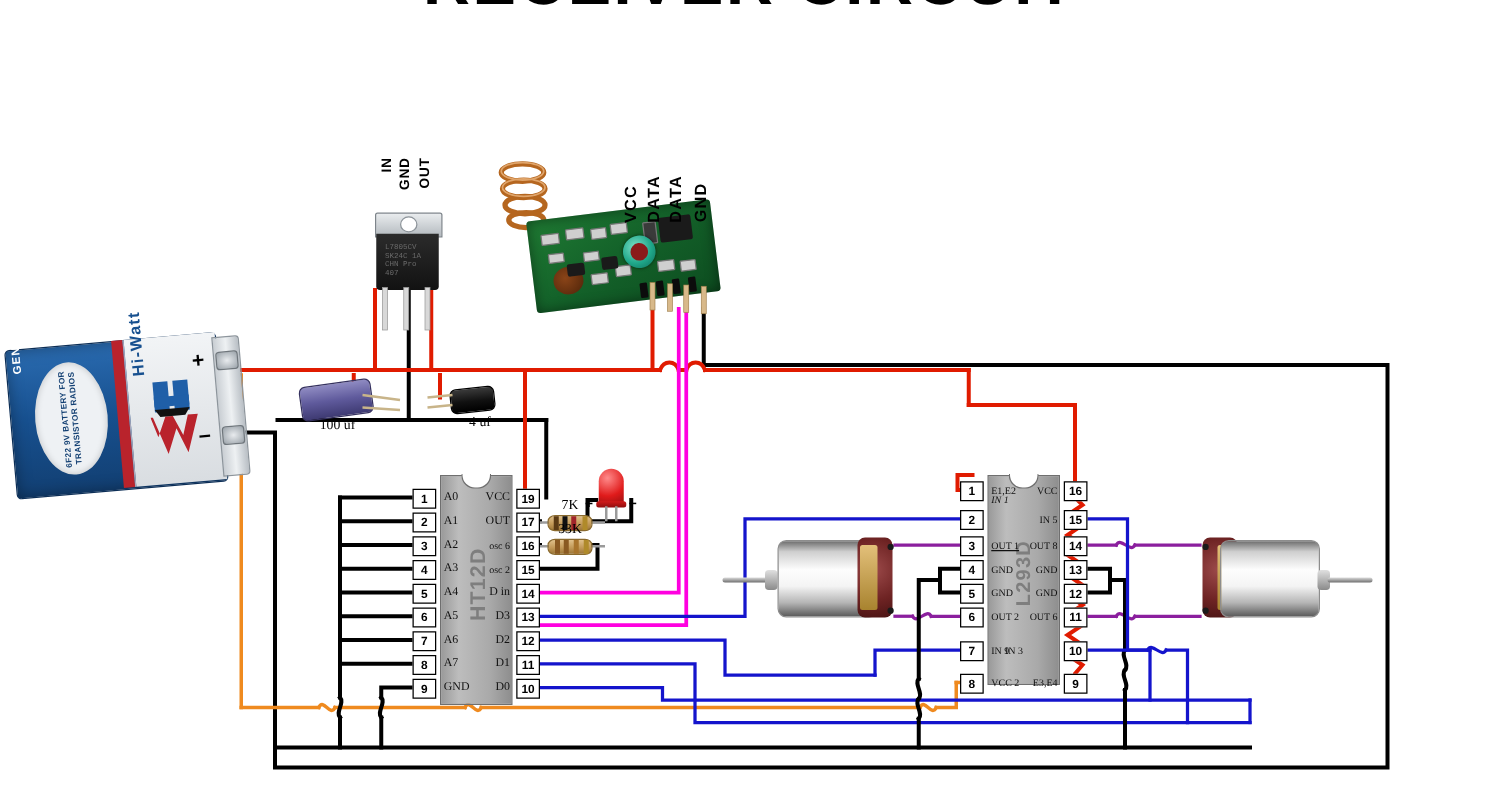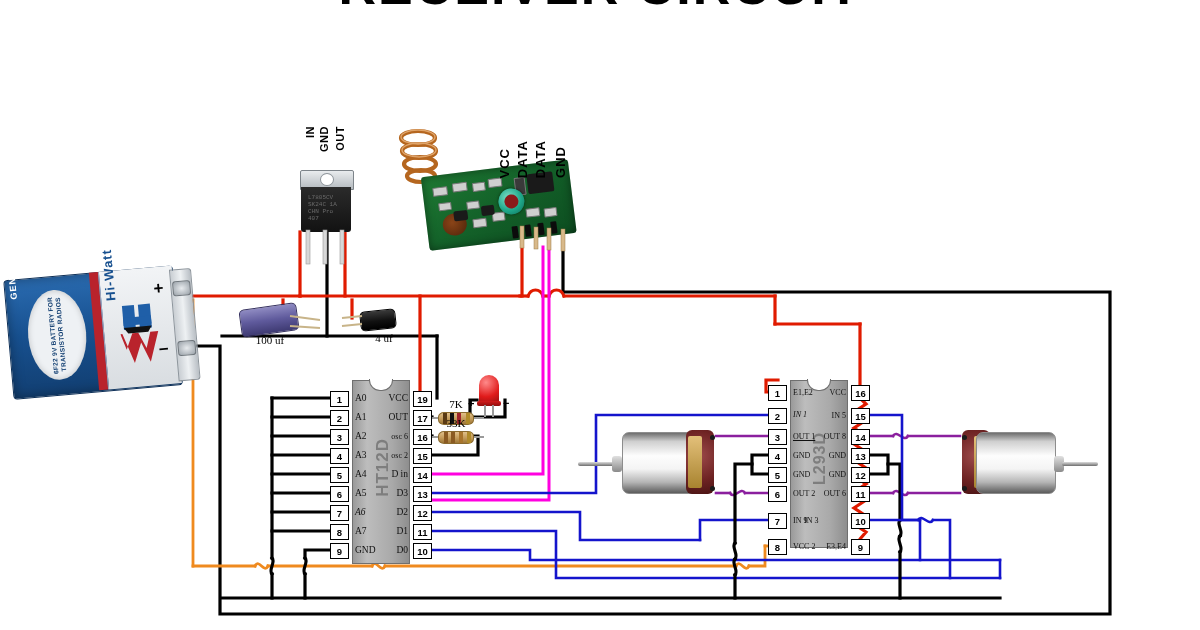--- a/index.html
+++ b/index.html
@@ -443,21 +443,21 @@
     <div class="pinname" style="left:15px;top:32px;">A1</div>
     <div class="pinbox" style="left:-10px;top:49px;">3</div>
     <div class="pinname" style="left:15px;top:51px;">A2</div>
     <div class="pinbox" style="left:-10px;top:68px;">4</div>
     <div class="pinname" style="left:15px;top:70px;">A3</div>
     <div class="pinbox" style="left:-10px;top:87px;">5</div>
     <div class="pinname" style="left:15px;top:89px;">A4</div>
     <div class="pinbox" style="left:-10px;top:106px;">6</div>
     <div class="pinname" style="left:15px;top:108px;">A5</div>
     <div class="pinbox" style="left:-10px;top:125px;">7</div>
-    <div class="pinname" style="left:15px;top:127px;font-style:italic;">A6</div>
+    <div class="pinname" style="left:15px;top:127px;">A6</div>
     <div class="pinbox" style="left:-10px;top:144px;">8</div>
     <div class="pinname" style="left:15px;top:146px;">A7</div>
     <div class="pinbox" style="left:-10px;top:163px;">9</div>
     <div class="pinname" style="left:15px;top:165px;">GND</div>
 
     <div class="pinbox" style="left:73px;top:11px;">19</div>
     <div class="pinname r" style="left:28px;top:13px;width:40px;text-align:right;">VCC</div>
     <div class="pinbox" style="left:73px;top:30px;">17</div>
     <div class="pinname r" style="left:28px;top:32px;width:40px;text-align:right;">OUT</div>
     <div class="pinbox" style="left:73px;top:49px;">16</div>
@@ -477,21 +477,21 @@
   </div>
 
   <div class="dip" style="left:778px;top:380px;width:80px;height:166px;">
     <div class="pkg" style="left:12px;top:0;width:56px;height:166px;"></div>
     <div class="notch" style="left:29px;top:-1px;"></div>
     <div class="chipname" style="left:33px;top:52px;font-size:16px;">L293D</div>
 
     <div class="pinbox" style="left:-10px;top:5px;">1</div>
     <div class="pinname" style="left:15px;top:8px;font-size:8px;">E1,E2</div>
     <div class="pinbox" style="left:-10px;top:28px;">2</div>
-    <div class="pinname" style="left:15px;top:30px;font-size:8px;font-style:italic;">IN 1</div>
+    <div class="pinname" style="left:15px;top:15px;font-size:8px;font-style:italic;">IN 1</div>
     <div class="pinbox" style="left:-10px;top:49px;">3</div>
     <div class="pinname" style="left:15px;top:52px;font-size:8px;text-decoration:underline;">OUT 1</div>
     <div class="pinbox" style="left:-10px;top:68px;">4</div>
     <div class="pinname" style="left:15px;top:71px;font-size:8px;">GND</div>
     <div class="pinbox" style="left:-10px;top:87px;">5</div>
     <div class="pinname" style="left:15px;top:90px;font-size:8px;">GND</div>
     <div class="pinbox" style="left:-10px;top:106px;">6</div>
     <div class="pinname" style="left:15px;top:109px;font-size:8px;">OUT 2</div>
     <div class="pinbox" style="left:-10px;top:133px;">7</div>
     <div class="pinname" style="left:15px;top:136px;font-size:8px;">IN 9</div>

